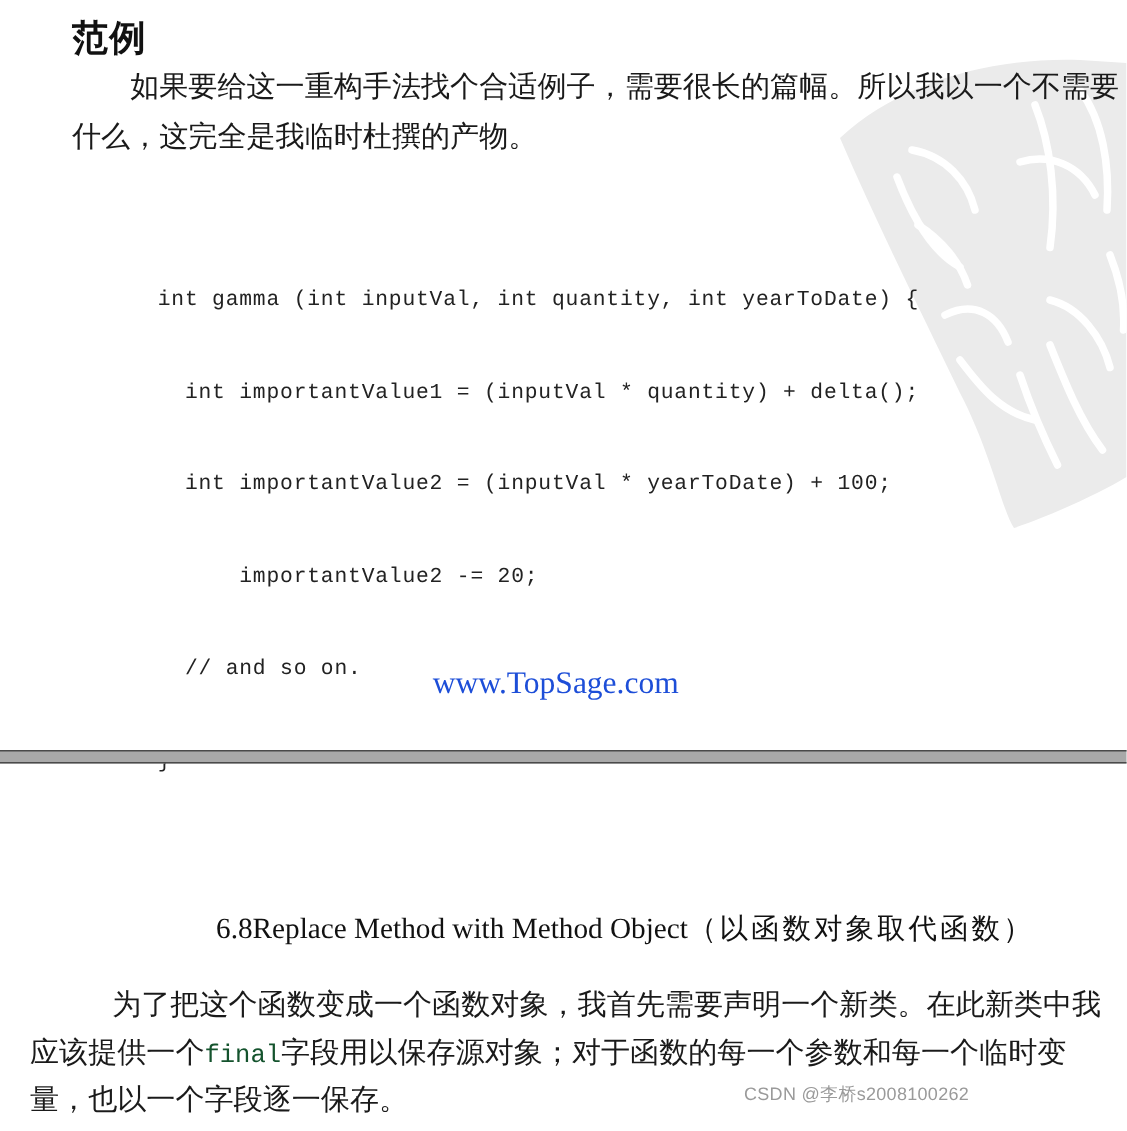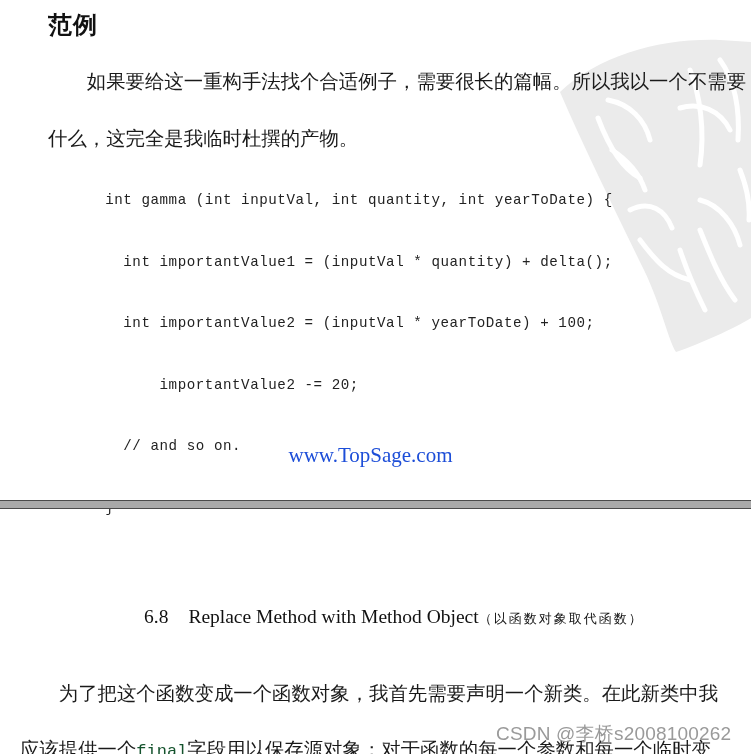--- a/index.html
+++ b/index.html
@@ -10,47 +10,47 @@
   .watermark { position: absolute; left: 0; top: 0; width: 751px; height: 754px; pointer-events: none; }
   .abs { position: absolute; }
   .heading {
     left: 48px; top: 9px; font-size: 24px; font-weight: bold; letter-spacing: 1px;
     font-family: "DejaVu Sans", sans-serif; color: #111;
   }
   .para {
     font-family: "DejaVu Serif", serif; font-size: 19.4px; line-height: 32.5px;
     color: #1a1a1a; white-space: nowrap; margin: 0;
   }
-  .para .line { display: block; height: 32.5px; margin-top: 24px; }
+  .para .line { display: block; height: 32.5px; }
   .para1 { left: 48px; top: 42px; }
   .code {
     left: 87px; top: 149px; margin: 0;
     font-family: "Liberation Mono", monospace; font-size: 14.2px; line-height: 20.5px;
     letter-spacing: 0.55px; color: #222; white-space: pre;
   }
   .code .cl { display: block; height: 20.5px; }
   .site {
     left: 0; width: 741px; top: 443px; text-align: center;
     font-family: "Liberation Serif", serif; font-size: 21px; color: #1d4ed8;
   }
   .separator {
     left: 0; top: 500px; width: 751px; height: 7px; background: #a9a9a9;
     border-top: 1.5px solid #4a4a4a; border-bottom: 1.5px solid #4a4a4a;
   }
   .section-title {
     left: 144px; top: 606px; font-family: "Liberation Serif", serif; font-size: 19.5px;
     color: #111; white-space: nowrap;
   }
-  .section-title .num { margin-right: 20px; }
-  .section-title .cn { font-family: "DejaVu Serif", serif; font-size: 13px; letter-spacing: 2px; }
+  .section-title .num { }
+  .section-title .cn { font-family: "DejaVu Serif", serif; font-size: 19px; letter-spacing: 2px; }
   .para2 { left: 20px; top: 654px; font-size: 19.4px; line-height: 31.5px; }
   .para2 .line { height: 31.5px; }
   .inline-code { font-family: "Liberation Mono", monospace; font-size: 17px; color: #14532d; }
   .csdn {
-    left: 496px; top: 721px; font-family: "Liberation Sans", sans-serif; font-size: 19px;
+    left: 496px; top: 721px; font-family: "Liberation Sans", sans-serif; font-size: 12px;
     color: #9a9a9a; white-space: nowrap; letter-spacing: 0.2px;
   }
 </style>
 </head>
 <body>
 
 <svg class="watermark" viewBox="0 0 751 754" xmlns="http://www.w3.org/2000/svg">
   <path d="M560,92 C600,55 660,38 720,40 L751,42 L751,318 C735,328 700,344 676,352 C668,340 660,300 640,262 C615,210 585,150 560,92 Z" fill="#ebebeb"></path>
   <g fill="none" stroke="#ffffff" stroke-width="5" stroke-linecap="round">
     <path d="M598,118 C610,150 625,170 640,178"></path>
@@ -86,18 +86,18 @@
 
 <div class="abs site">www.TopSage.com</div>
 
 <div class="abs separator"></div>
 
 <div class="abs section-title">
   <span class="num">6.8</span><span>Replace Method with Method Object</span><span class="cn">（以函数对象取代函数）</span>
 </div>
 
 <div class="abs para para2">
-  <span class="line" style="margin-left:-20px"><span style="padding-left:20px">　　为了把这个函数变成一个函数对象，我首先需要声明一个新类。在此新类中我</span></span>
+  <span class="line" style="margin-left:-20px"><span style="padding-left:36px">　　为了把这个函数变成一个函数对象，我首先需要声明一个新类。在此新类中我</span></span>
   <span class="line"><span>应该提供一个</span><span class="inline-code">final</span><span>字段用以保存源对象；对于函数的每一个参数和每一个临时变</span></span>
   <span class="line">量，也以一个字段逐一保存。</span>
 </div>
 
 <div class="abs csdn">CSDN @李桥s2008100262</div>
 
 </body></html>

